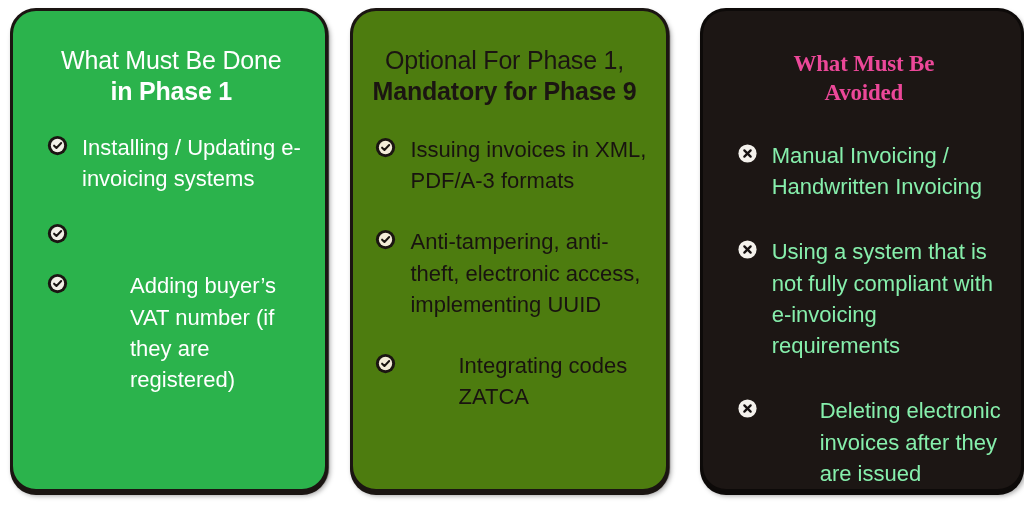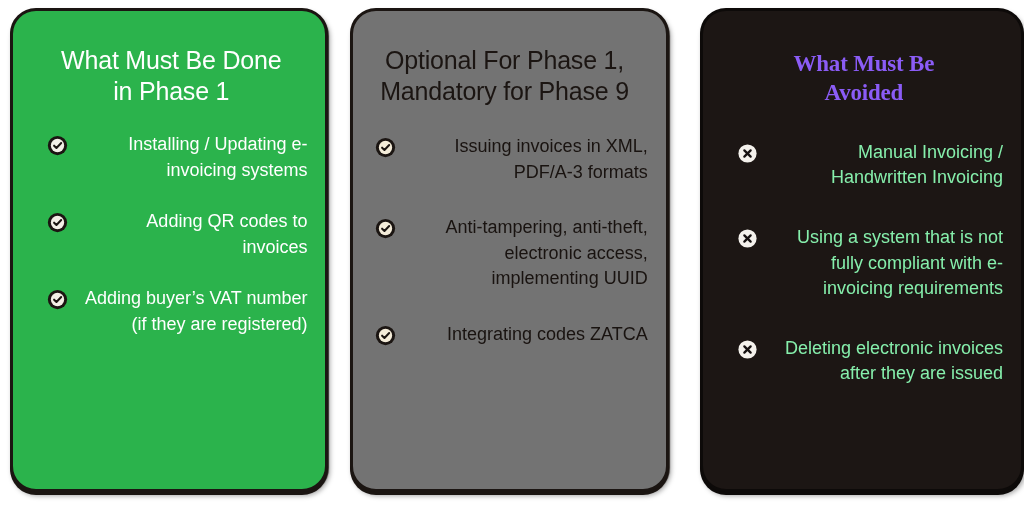--- a/index.html
+++ b/index.html
@@ -37,73 +37,72 @@
     overflow: hidden;
     
     border: 3px solid #1b1512;
     box-shadow:
       0 3px 0 0 #1b1512,
       1px 2px 1px 0 rgba(27,21,18,0.85),
       2px 4px 5px rgba(0,0,0,0.35);
   }
 
   .card--green  { width: 324px; background: #2bb34c; margin-right: 22px; }
-  .card--orange { width: 324px; background: #737373; margin-right: 31px; padding-left: 8px; }
+  .card--orange { width: 324px; background: #4d7c0f; margin-right: 31px; padding-left: 8px; }
   .card--dark   { width: 330px; background: #1c1614; border-color:#0d0a09;
                   box-shadow: 0 3px 0 0 #0d0a09, 2px 4px 5px rgba(0,0,0,0.35); }
 
   
   .card-title {
     text-align: center;
     margin: 0 0 22px 0;
     line-height: 1.22;
     letter-spacing: -0.2px;
   }
   .title-line { display: block; }
   .title-line.line-1 { font-weight: 400; }
-  .title-line.line-2 { font-weight: 400; }
+  .title-line.line-2 { font-weight: 700; }
 
   .card--green  .card-title { color: #ffffff; font-size: 25px; padding: 4px 6px 0; }
   .card--orange .card-title { color: #1b1512; font-size: 25px; padding: 4px 0 0; }
   .card--dark   .card-title {
-    color: #8b5cf6;
+    color: #ec4899;
     font-size: 23px;
     font-family: "Liberation Serif", "DejaVu Serif", serif;
     padding: 8px 10px 0;
     line-height: 1.28;
   }
   .card--dark .card-title .title-line.line-1 { font-weight: 700; }
   .card--dark .card-title .title-line.line-2 { font-weight: 700; }
 
   
   .bullets {
     list-style: none;
     margin: 0;
     padding: 0;
   }
   .bullet {
     display: flex;
     align-items: flex-start;
     margin-bottom: 26px;
   }
-  .bullet:last-child { margin-bottom: 0; }
+  .bullet:last-child { margin-bottom: 0; gap: 48px; }
 
   .bullet-icon {
     flex: 0 0 auto;
     width: 21px;
     height: 21px;
     margin-right: 14px;
     margin-top: 3px;
     display: block;
   }
   .bullet-text {
     flex: 1 1 auto;
-    font-size: 18px;
+    font-size: 22px;
     line-height: 1.42;
-    text-align: right;
   }
 
   .card--green  .bullet-text { color: #ffffff; }
   .card--orange .bullet-text { color: #191310; }
   .card--dark   .bullet-text { color: #86efac; }
 
   
   .card--green  .bullets { padding-left: 12px; padding-top: 4px; }
   .card--orange .bullets { padding-left: 14px; padding-top: 6px; }
   .card--dark   .bullets { padding-left: 12px; padding-top: 10px; }
@@ -133,21 +132,20 @@
         <span class="bullet-text">Installing / Updating e-invoicing systems</span>
       </li>
       <li class="bullet">
         <span class="bullet-icon">
           <svg viewBox="0 0 24 24" width="21" height="21" aria-hidden="true">
             <circle cx="12" cy="12" r="11" fill="#1b1512"></circle>
             <circle cx="12" cy="12" r="7.6" fill="#f2efe6"></circle>
             <path d="M8.1 12.2 L10.8 14.9 L16.2 9.2" fill="none" stroke="#1b1512" stroke-width="2.3" stroke-linecap="round" stroke-linejoin="round"></path>
           </svg>
         </span>
-        <span class="bullet-text">Adding QR codes to invoices</span>
       </li>
       <li class="bullet">
         <span class="bullet-icon">
           <svg viewBox="0 0 24 24" width="21" height="21" aria-hidden="true">
             <circle cx="12" cy="12" r="11" fill="#1b1512"></circle>
             <circle cx="12" cy="12" r="7.6" fill="#f2efe6"></circle>
             <path d="M8.1 12.2 L10.8 14.9 L16.2 9.2" fill="none" stroke="#1b1512" stroke-width="2.3" stroke-linecap="round" stroke-linejoin="round"></path>
           </svg>
         </span>
         <span class="bullet-text">Adding buyer’s VAT number (if they are registered)</span>

